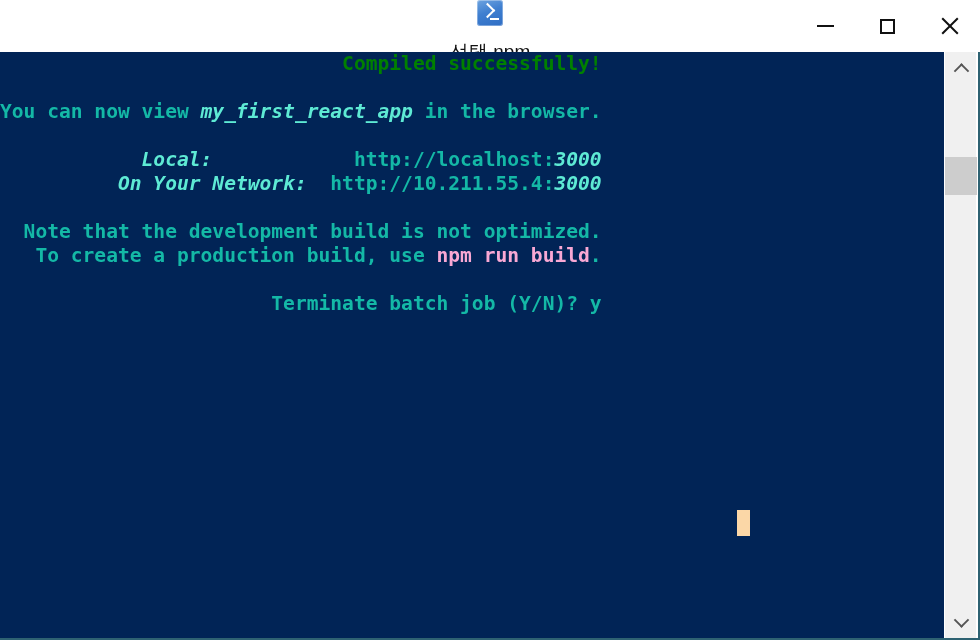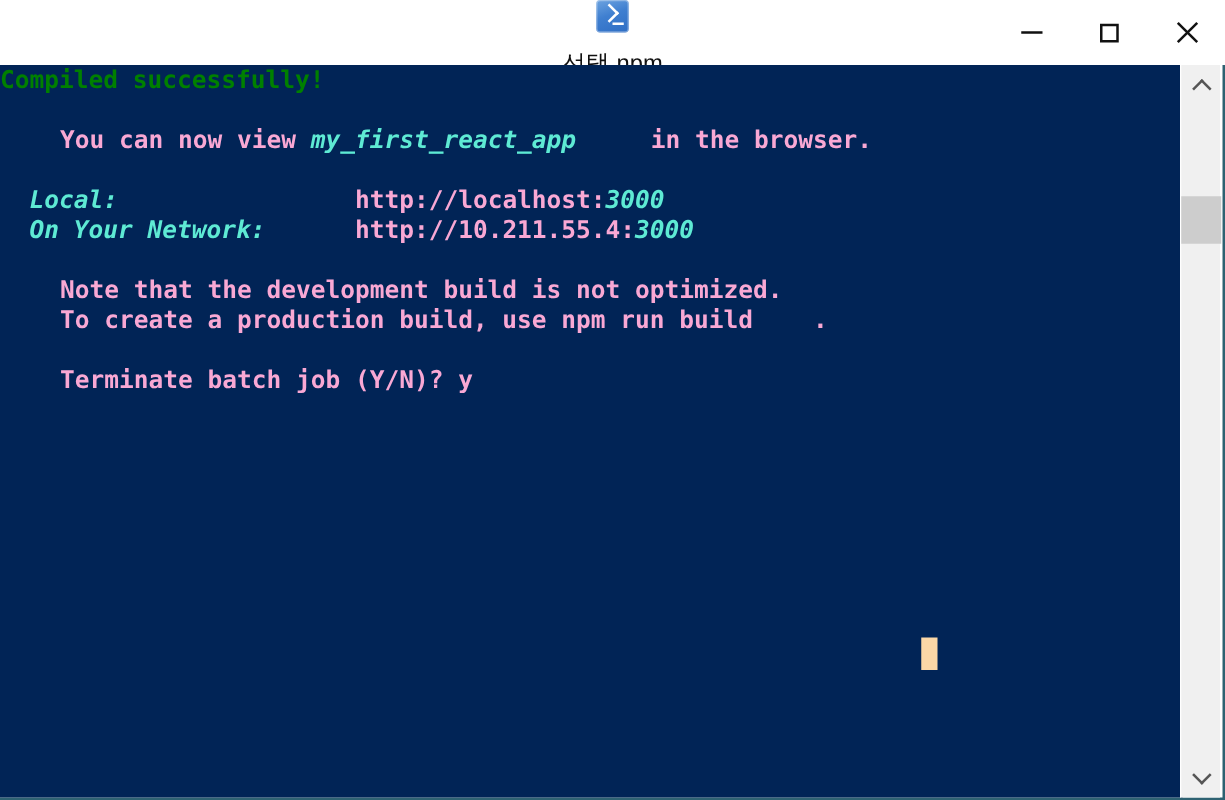--- a/index.html
+++ b/index.html
@@ -122,37 +122,38 @@
 
   
   #console {
     position: absolute;
     left: 0;
     top: 52px;
     width: 946px;
     height: 586px;
     background: #012456;
     overflow: hidden;
+    text-align: right;
   }
 
   #console-text {
     position: absolute;
     left: 0;
     top: 0;
     font-family: "DejaVu Sans Mono", "Liberation Mono", monospace;
     font-size: 19.6px;
     line-height: 24px;
     letter-spacing: 0px;
     white-space: pre;
     font-weight: bold;
     -webkit-font-smoothing: none;
   }
   .ln { display: block; height: 24px; }
   .c-green   { color: #008000; }
-  .c-white   { color: #f9a8d4; padding-left: 48px; }
+  .c-white   { color: #14b8a6; }
   .c-yellow  { color: #5eead4; font-style: italic; }
   .c-teal    { color: #f9a8d4; }
 
   #cursor {
     position: absolute;
     left: 737px;
     top: 458px;
     width: 13px;
     height: 26px;
     background: #fbd7a7;

